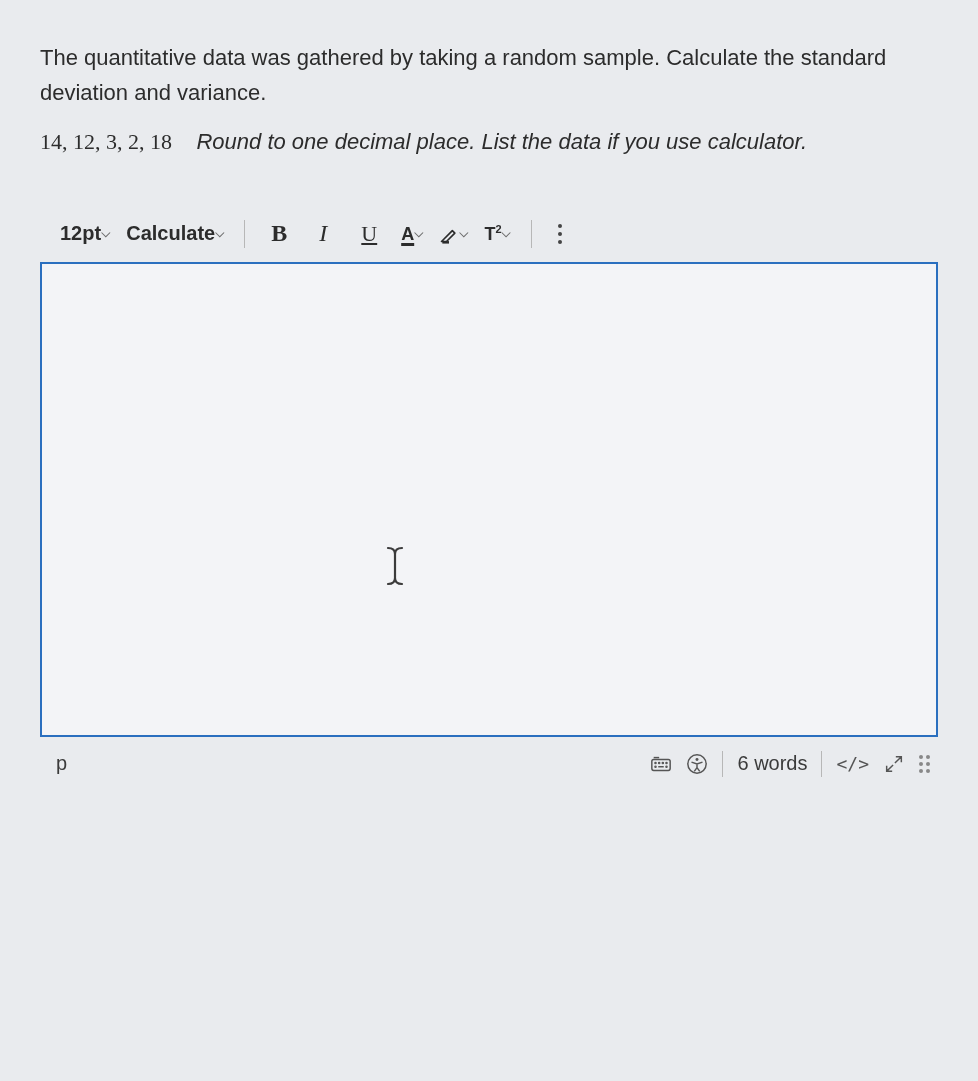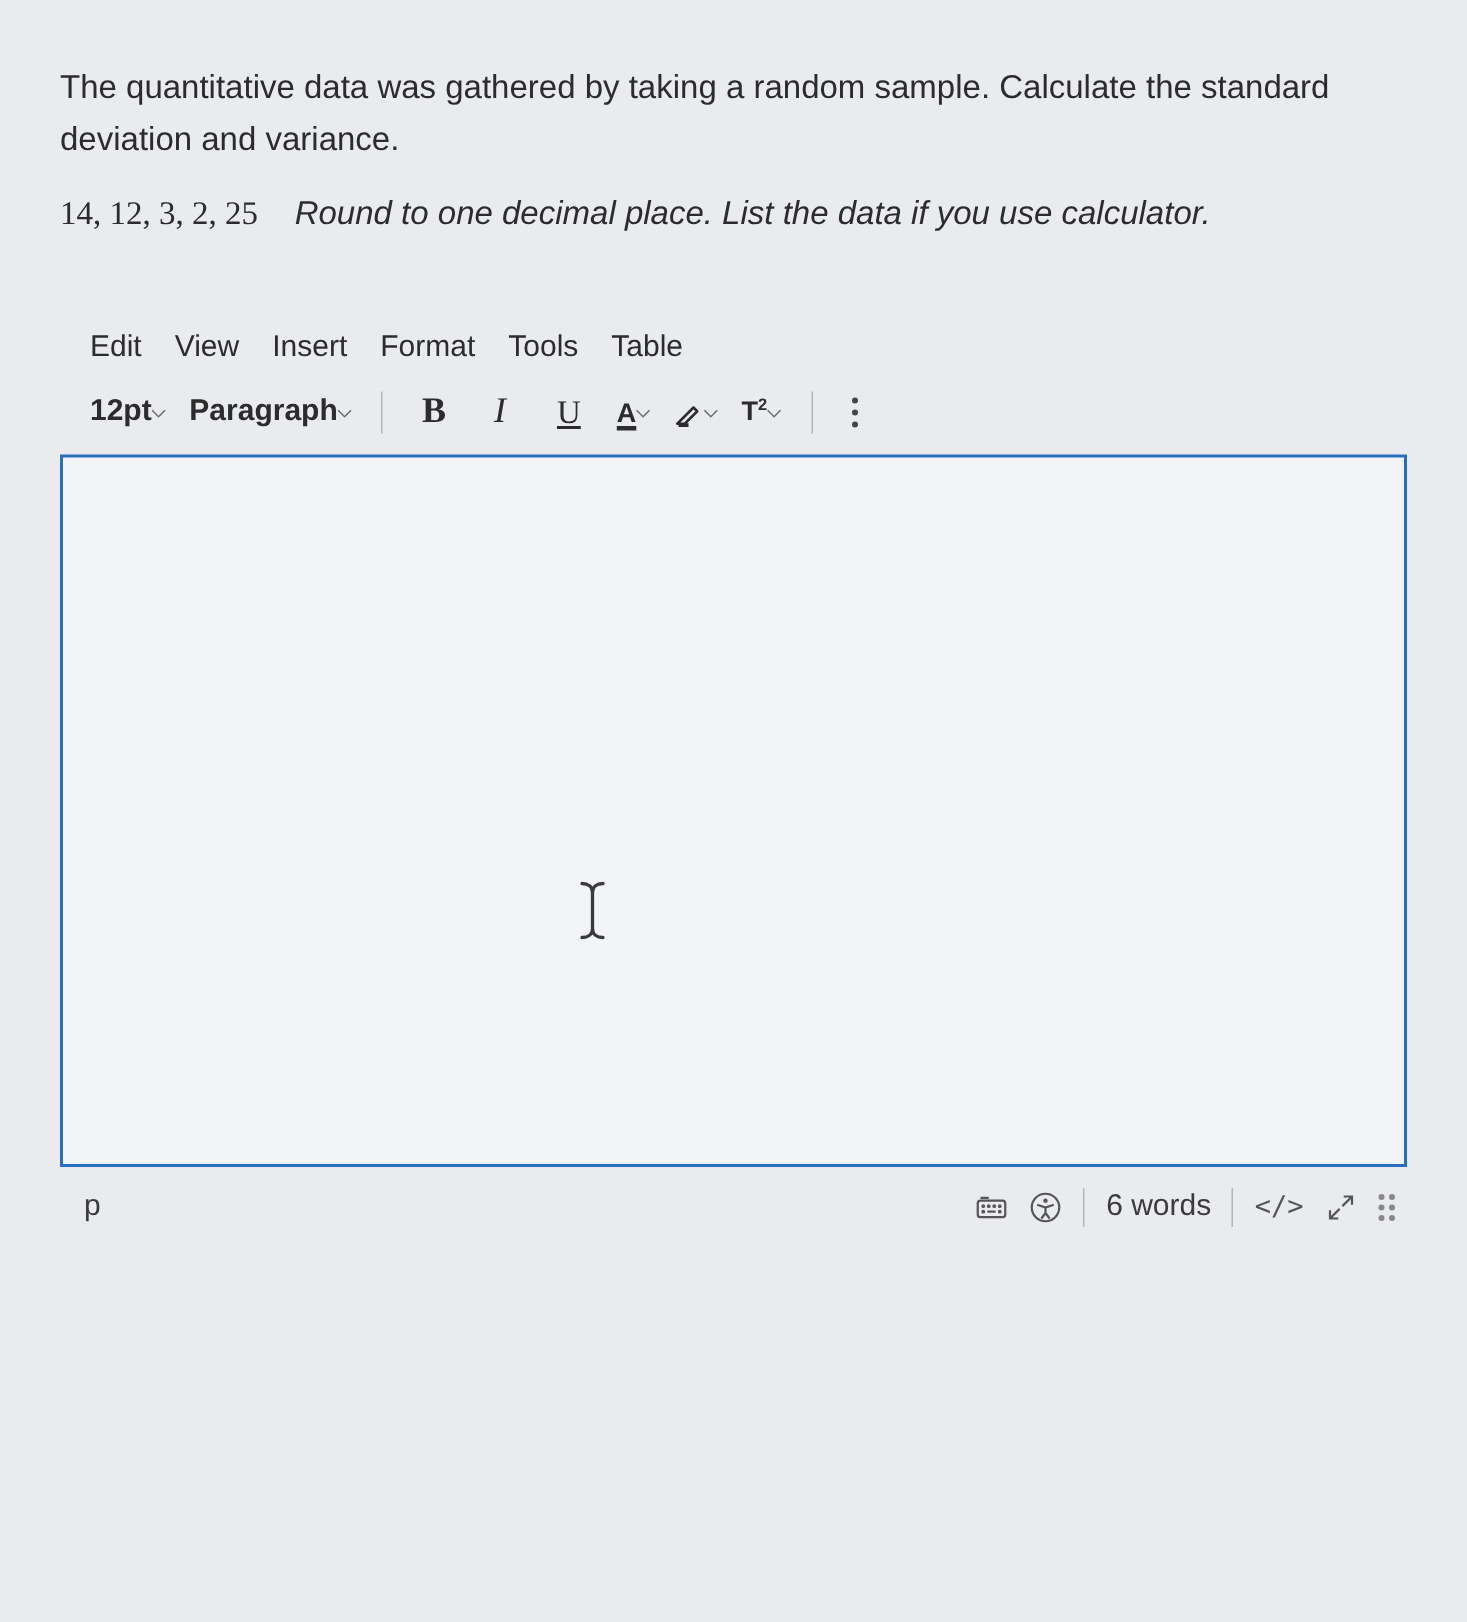--- a/index.html
+++ b/index.html
@@ -115,44 +115,36 @@
     gap: 3px; cursor: grab;
   }
   .drag-dots span { width:4px; height:4px; background:#888; border-radius:50%; }
 </style>
 </head>
 <body>
 
 <div class="question">
   <div>The quantitative data was gathered by taking a random sample. Calculate the standard deviation and variance.</div>
   <div style="margin-top:14px;">
-    <span class="data">14,  12,  3,  2,  25</span>
+    <span class="data">14,  12,  3,  2,  18</span>
     &nbsp;&nbsp;
     <span class="instruction">Round to one decimal place. List  the data if you use calculator.</span>
   </div>
 </div>
 
 <div class="editor-wrap">
 
-  <div class="menubar">
-    <span class="menu-item">Edit</span>
-    <span class="menu-item">View</span>
-    <span class="menu-item">Insert</span>
-    <span class="menu-item">Format</span>
-    <span class="menu-item">Tools</span>
-    <span class="menu-item">Table</span>
-  </div>
 
   <div class="toolbar">
     <div class="group">
       <span>12pt</span>
       <span class="chev">⌵</span>
     </div>
     <div class="group">
-      <span>Paragraph</span>
+      <span>Calculate</span>
       <span class="chev">⌵</span>
     </div>
     <div class="divider"></div>
     <span class="btn-bold">B</span>
     <span class="btn-italic">I</span>
     <span class="btn-underline">U</span>
     <div class="group">
       <span class="text-color">
           <span class="a">A</span>
         </span>

